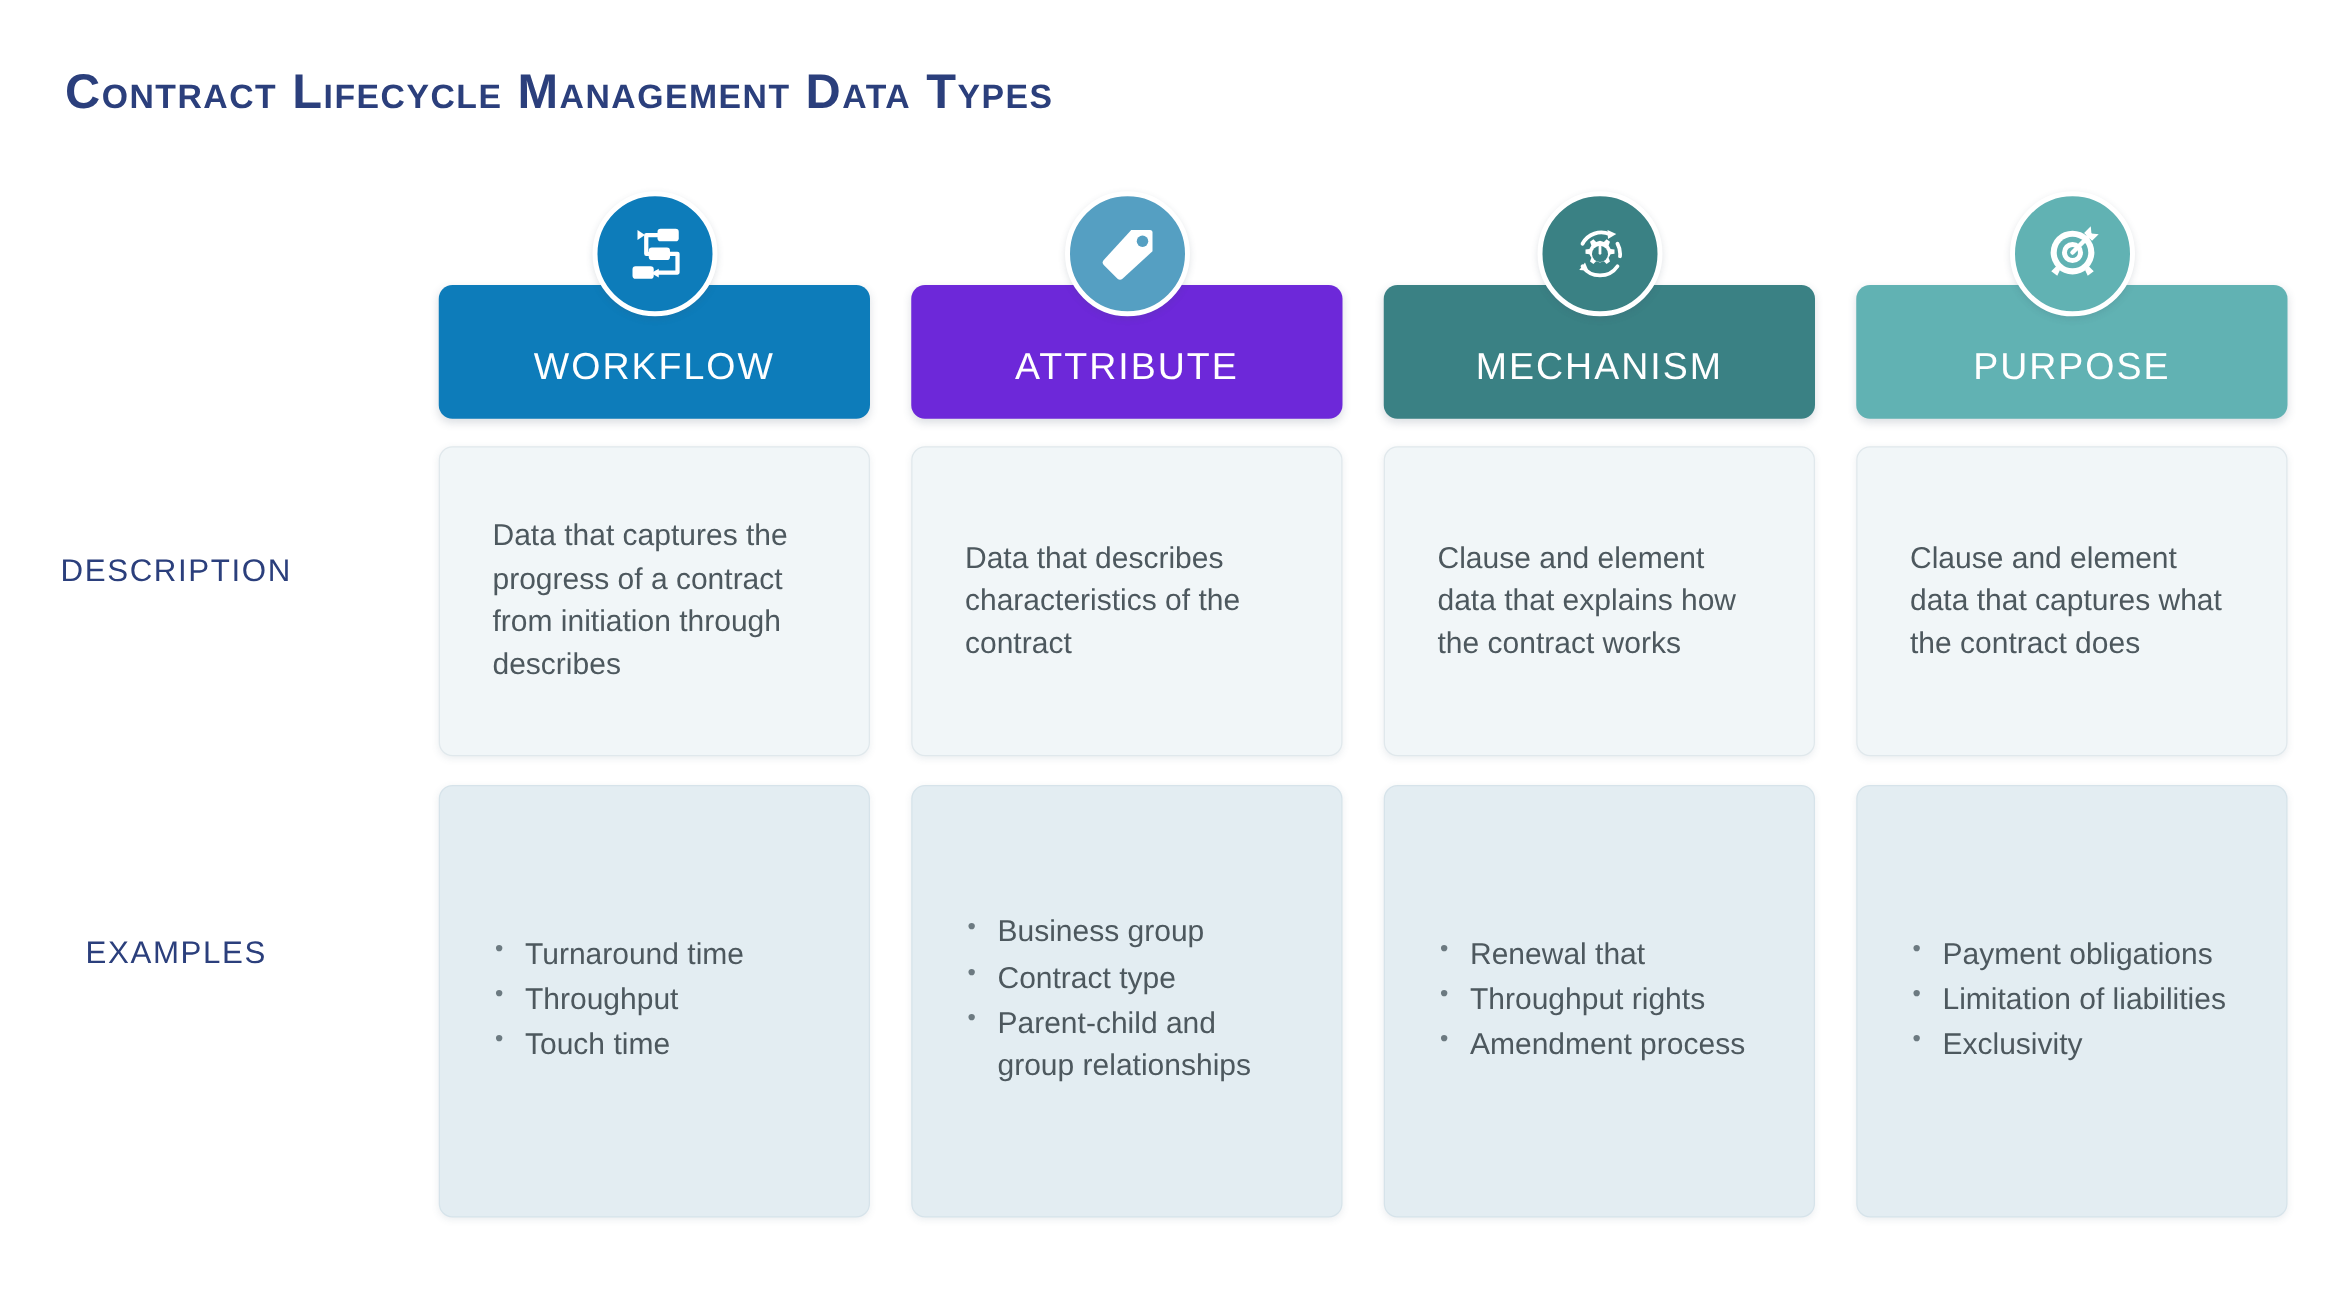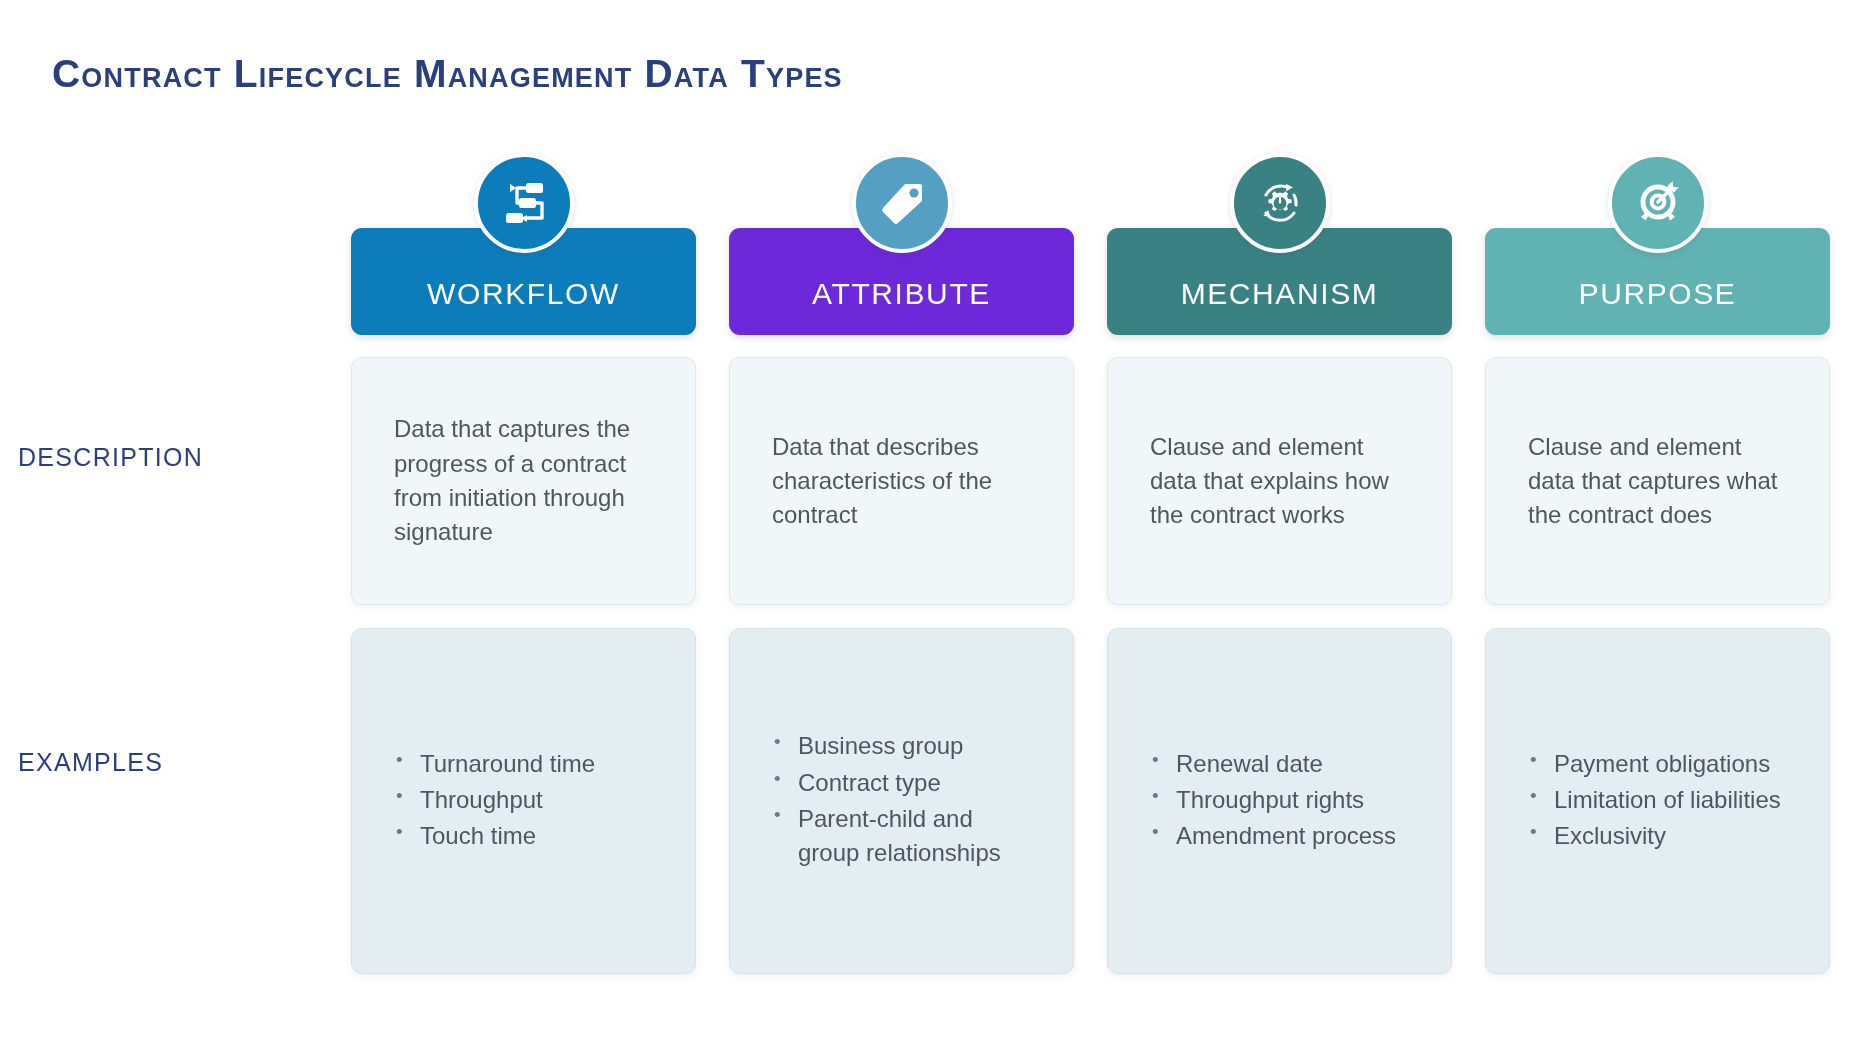--- a/index.html
+++ b/index.html
@@ -40,23 +40,23 @@
 
   .row-labels {
     position: absolute;
     left: 0;
     top: 0;
     width: 300px;
     height: 100%;
   }
   .row-label {
     position: absolute;
-    right: 0;
+    right: 18px;
     width: 282px;
-    text-align: left;
+    text-align: center;
     color: #2b3f7c;
     font-size: 25px;
     letter-spacing: 1.3px;
     font-weight: 400;
   }
   .row-label.description { top: 443px; }
   .row-label.examples    { top: 748px; }
 
   .columns {
     position: absolute;
@@ -199,21 +199,21 @@
           <g fill="#ffffff">
             <path d="M13 10 l0 8 l6 -4 z" transform="translate(0,-2)"></path>
             <path d="M30 39 l-6 3.5 l6 3.5 z"></path>
           </g>
         </svg>
       </div>
       <div class="header-card" style="background:#0d7cba">
         <div class="header-title">WORKFLOW</div>
       </div>
       <div class="content-card desc-card">
-        <div class="desc-text">Data that captures the progress of a contract from initiation through signature</div>
+        <div class="desc-text">Data that captures the progress of a contract from initiation through describes</div>
       </div>
       <div class="content-card ex-card">
         <ul class="ex-list">
           <li>Turnaround time</li>
           <li>Throughput</li>
           <li>Touch time</li>
         </ul>
       </div>
     </div>
 
@@ -259,21 +259,21 @@
         </svg>
       </div>
       <div class="header-card" style="background:#3a8184">
         <div class="header-title">MECHANISM</div>
       </div>
       <div class="content-card desc-card">
         <div class="desc-text">Clause and element data that explains how the contract works</div>
       </div>
       <div class="content-card ex-card">
         <ul class="ex-list">
-          <li>Renewal date</li>
+          <li>Renewal that</li>
           <li>Throughput rights</li>
           <li>Amendment process</li>
         </ul>
       </div>
     </div>
 
     <div class="column">
       <div class="icon-badge" style="background:#61b2b3">
         <svg width="56" height="56" viewBox="0 0 56 56" aria-hidden="true">
           <g fill="#ffffff">

